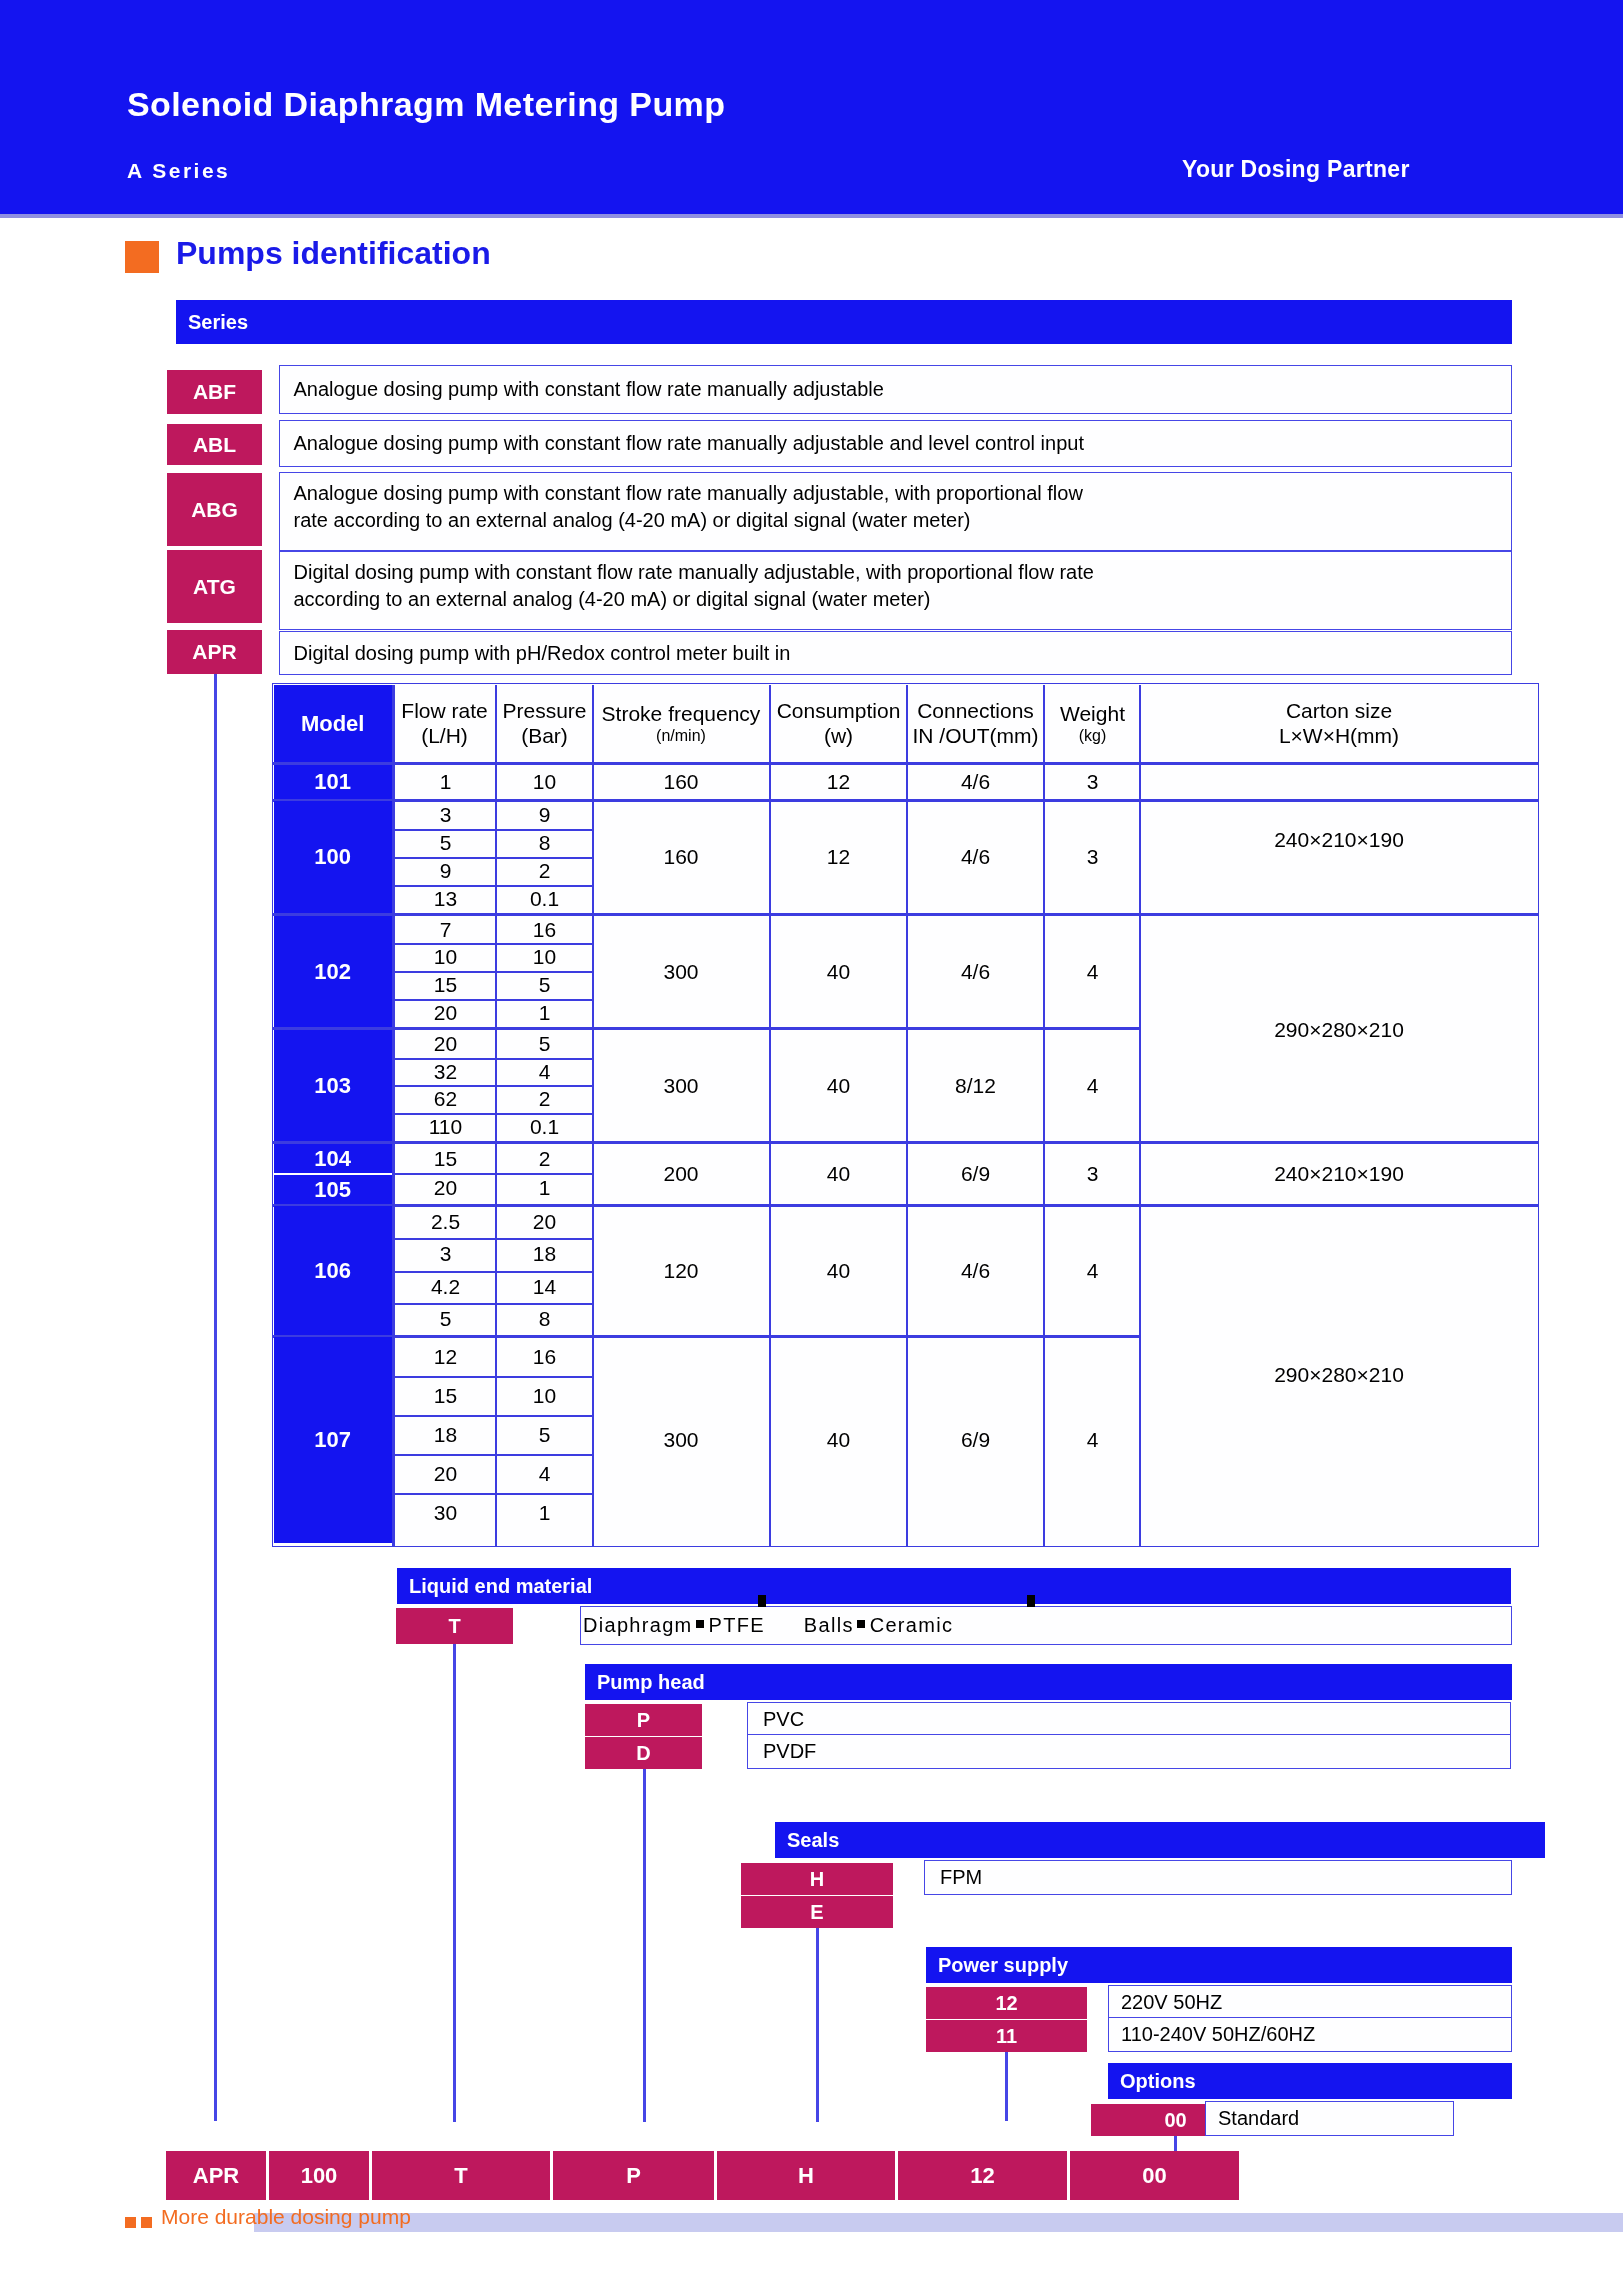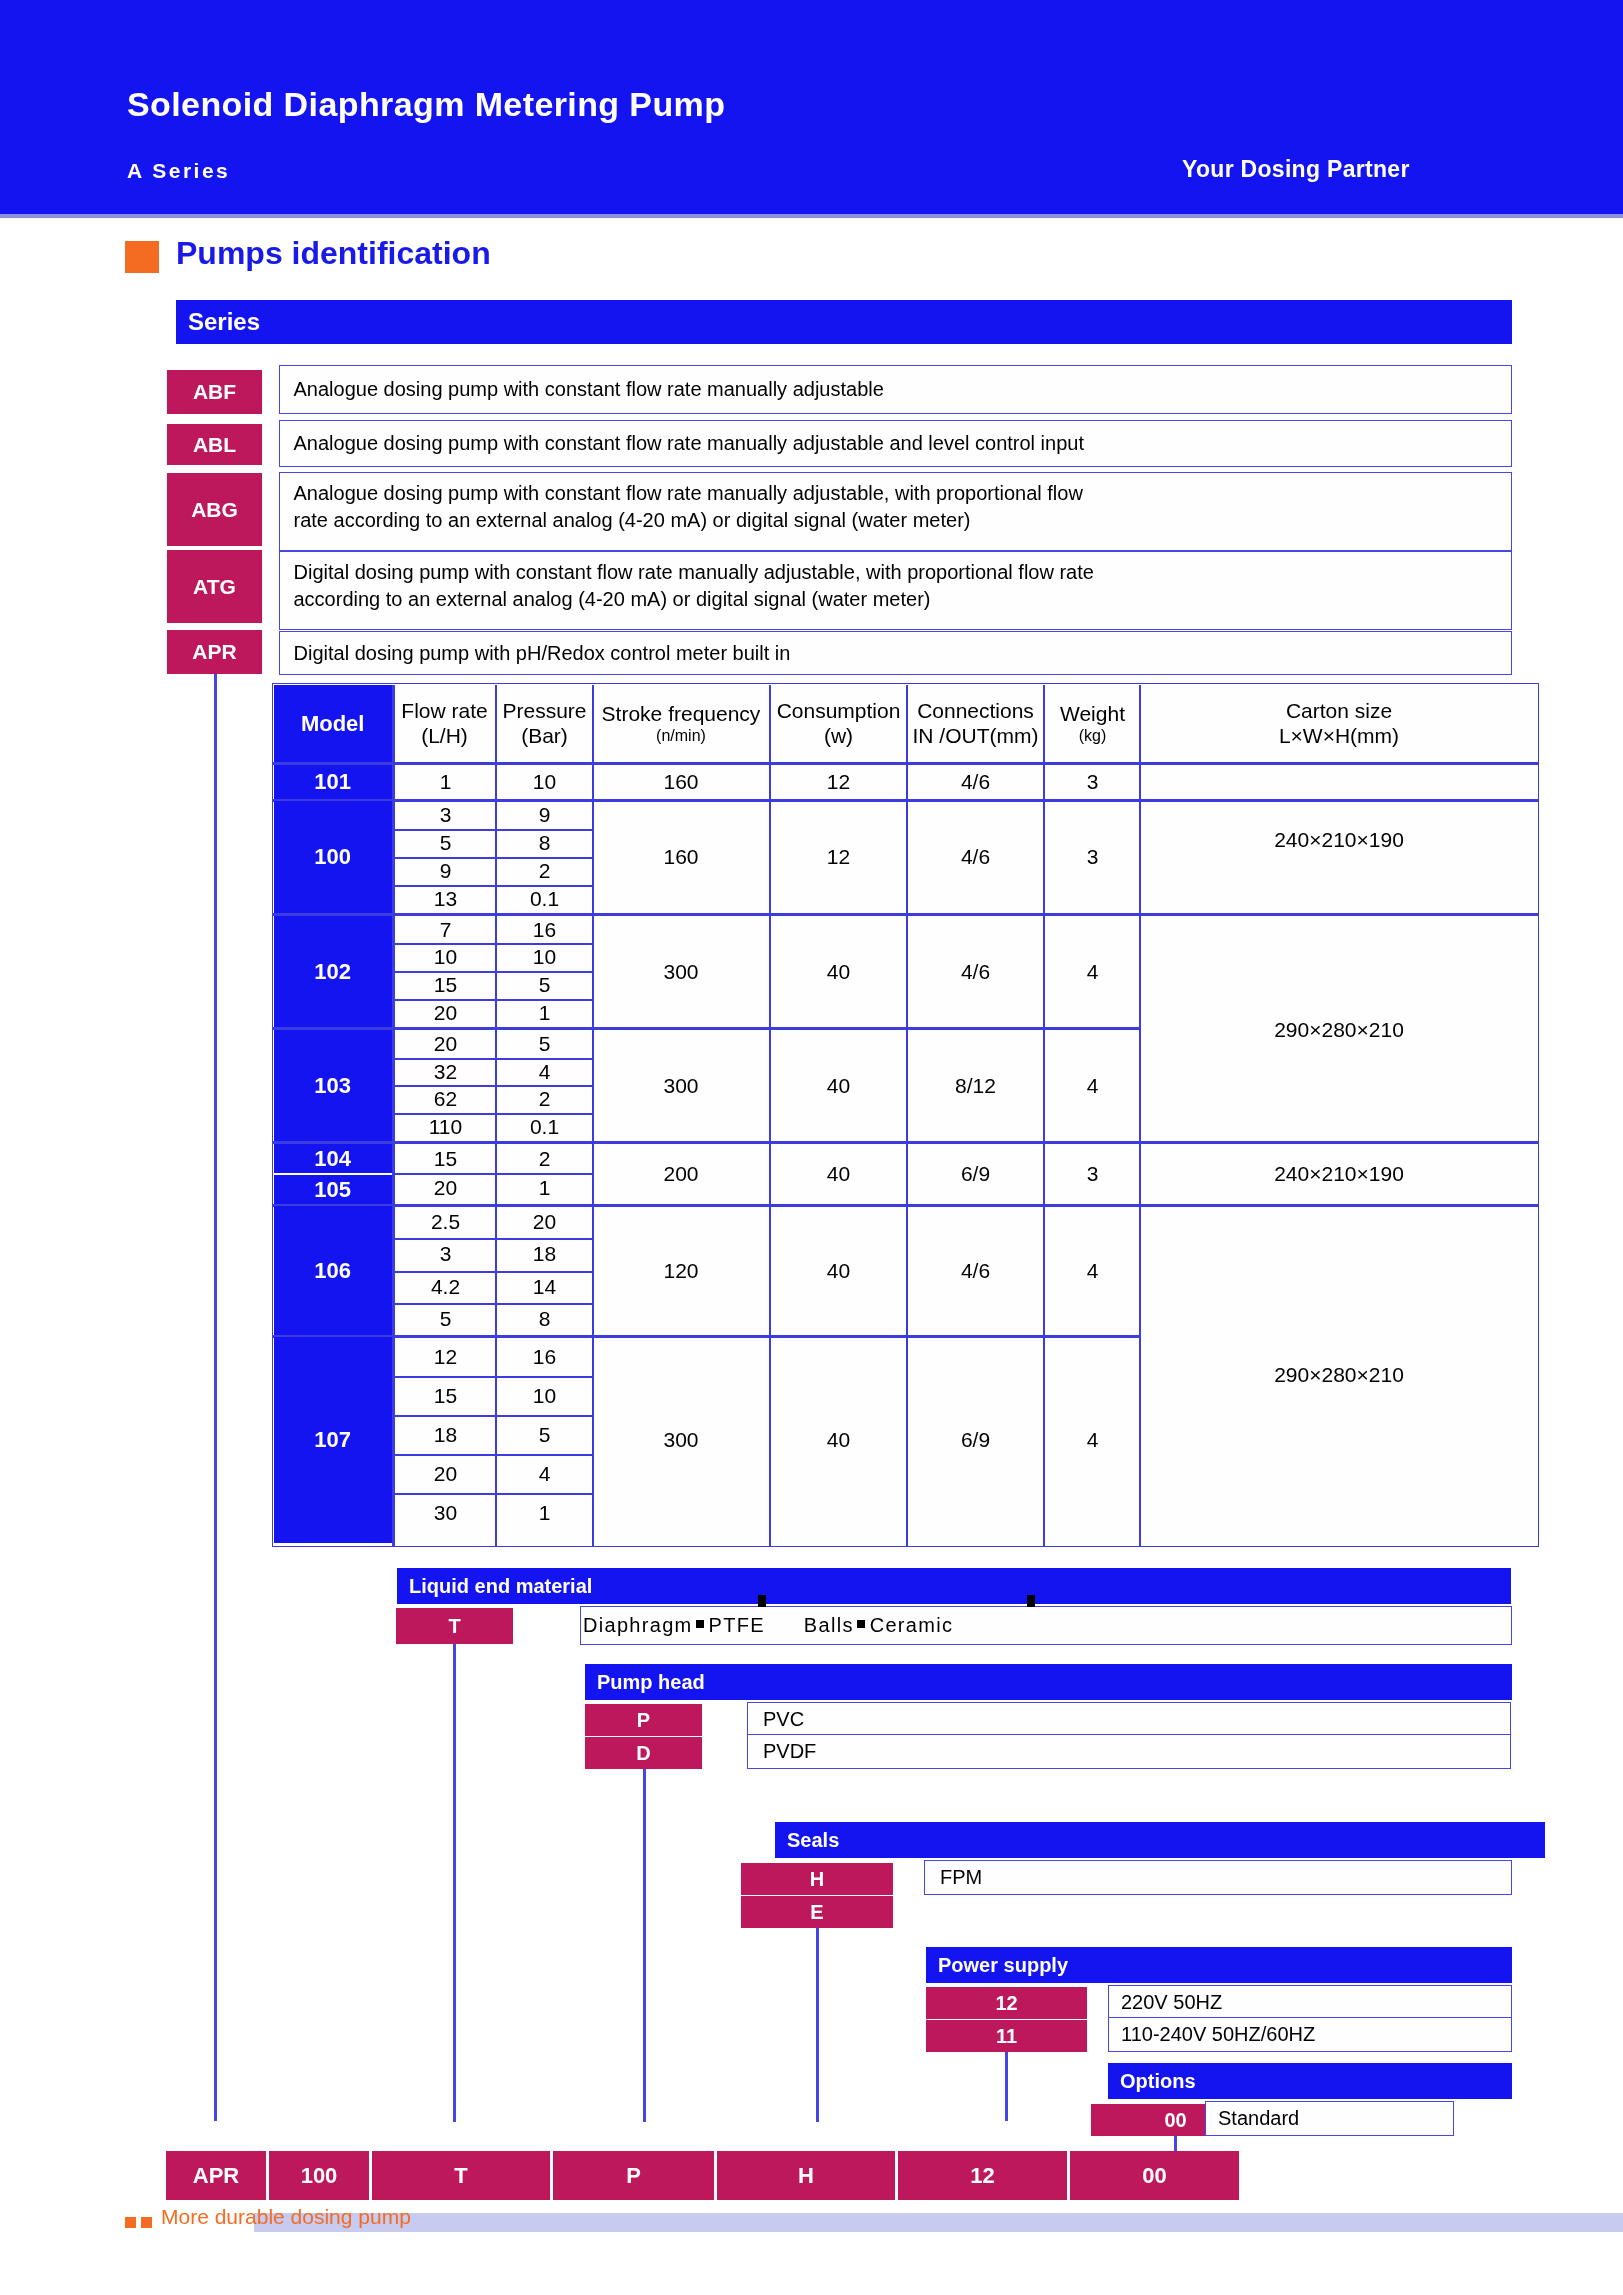--- a/index.html
+++ b/index.html
@@ -113,21 +113,21 @@
 
   <div class="header"></div>
   <div class="header-title">Solenoid Diaphragm Metering Pump</div>
   <div class="header-sub">A Series</div>
   <div class="header-tag">Your Dosing Partner</div>
   <div class="header-rule"></div>
 
   <div class="sec-bullet"></div>
   <div class="sec-title">Pumps identification</div>
 
-  <div class="bluebar" style="left:176px; top:300px; width:1336px; height:44px; font-size:24px;">Series</div>
+  <div class="bluebar" style="left:176px; top:300px; width:1336px; height:44px; font-size:20px;">Series</div>
 
   <div class="bluecell" style="left:167px; top:370px; width:95px; height:44px;">ABF</div>
   <div class="whitecell" style="left:279px; top:365px; width:1233px; height:49px;">Analogue dosing pump with constant flow rate manually adjustable</div>
 
   <div class="bluecell" style="left:167px; top:424px; width:95px; height:41px;">ABL</div>
   <div class="whitecell" style="left:279px; top:420px; width:1233px; height:47px;">Analogue dosing pump with constant flow rate manually adjustable and level control input</div>
 
   <div class="bluecell" style="left:167px; top:473px; width:95px; height:73px;text-align:center;">ABG</div>
   <div class="whitecell two-line" style="left:279px; top:472px; width:1233px; height:79px;">
     <div>Analogue dosing pump with constant flow rate manually adjustable, with proportional flow</div>

